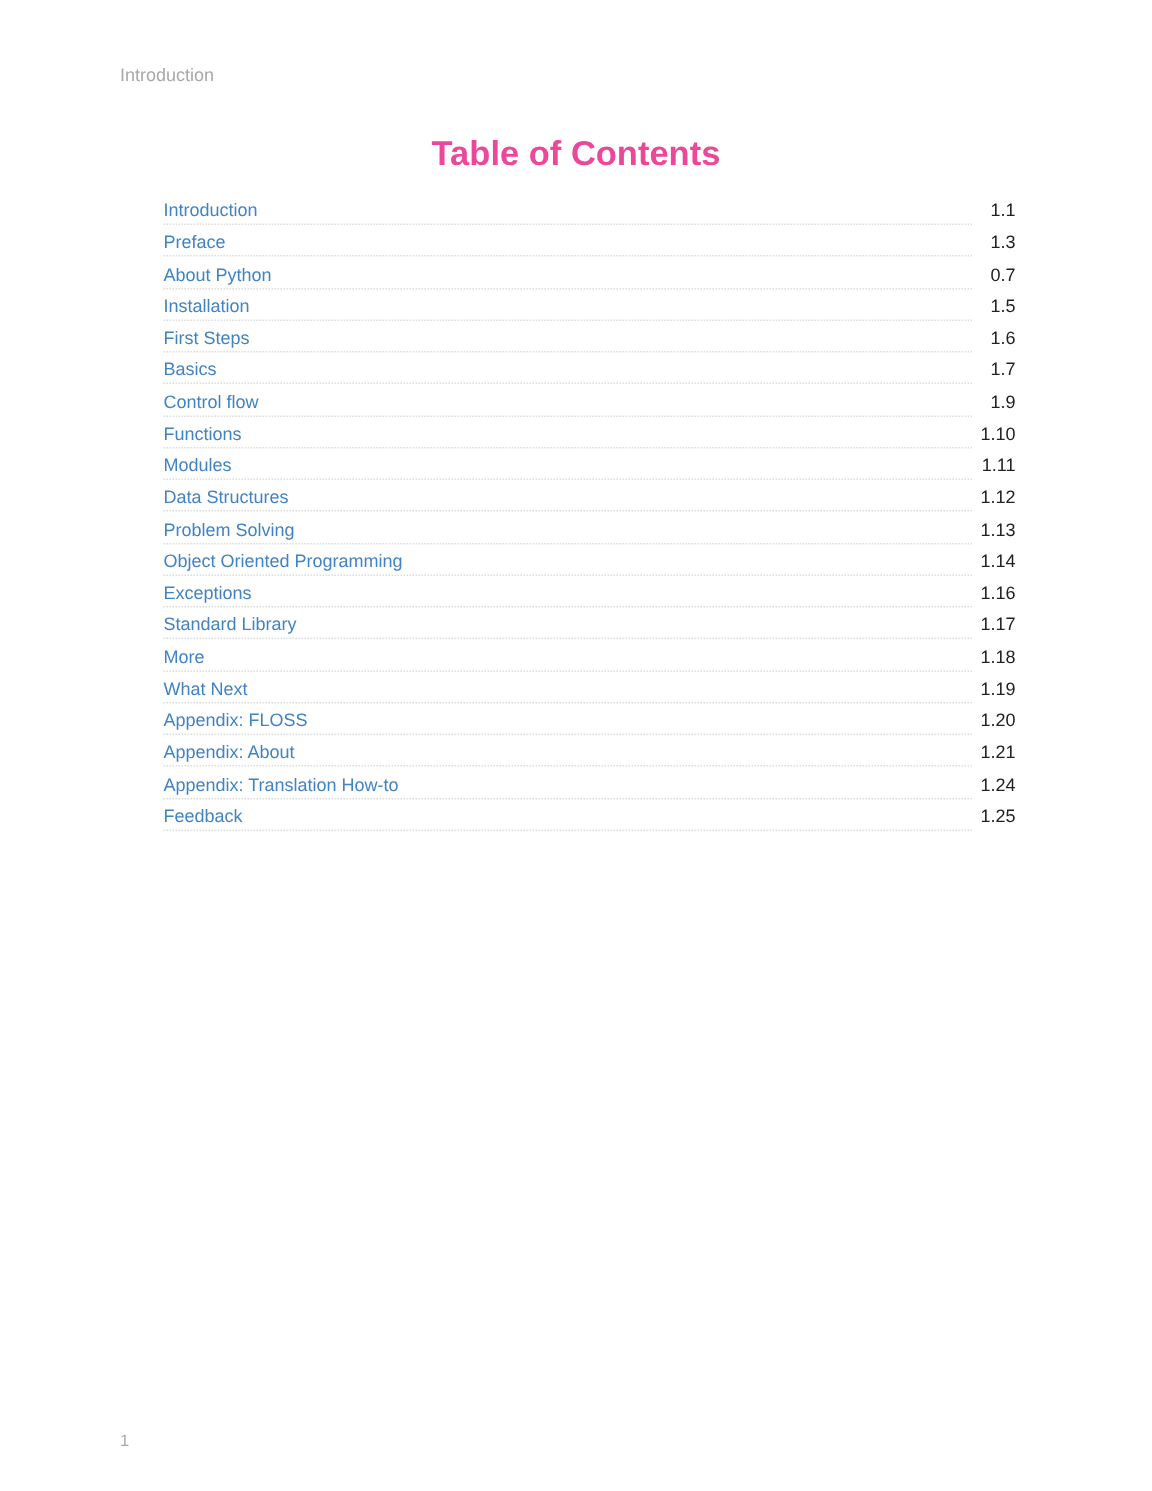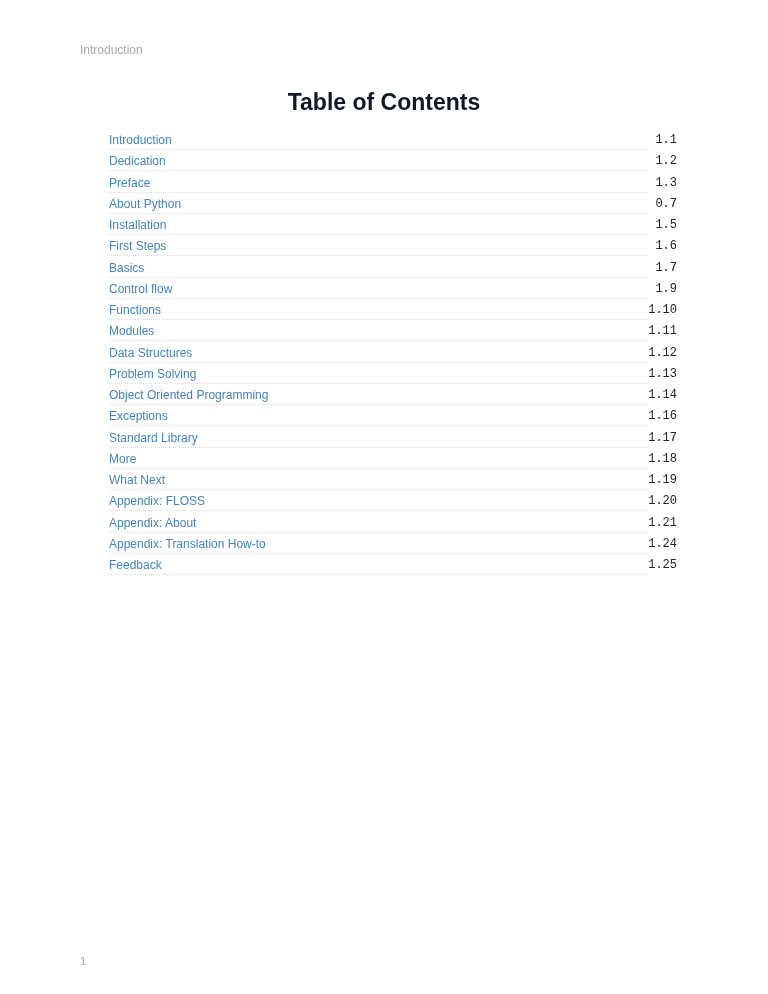--- a/index.html
+++ b/index.html
@@ -22,21 +22,21 @@
       color: #a8a8a8;
     }
     .toc-title {
       position: absolute;
       left: 0;
       width: 768px;
       top: 89px;
       text-align: center;
       font-size: 23px;
       font-weight: bold;
-      color: #0f172a;
+      color: #ec4899;
       margin: 0;
     }
     .toc-list {
       position: absolute;
       left: 109px;
       top: 130px;
       width: 568px;
       list-style: none;
       margin: 0;
       padding: 0;
@@ -65,21 +65,20 @@
       top: 19px;
       border-bottom: 1px dotted #dcdcdc;
     }
     .toc-page {
       position: absolute;
       right: 0;
       top: 0;
       font-size: 12px;
       line-height: 20px;
       color: #222222;
-      font-family: Liberation Mono, monospace;
     }
     .page-number {
       position: absolute;
       left: 80px;
       top: 955px;
       font-size: 11px;
       color: #a8a8a8;
     }
   </style>
 </head>
@@ -87,25 +86,20 @@
 
 <div class="running-header">Introduction</div>
 
 <h1 class="toc-title">Table of Contents</h1>
 
 <ul class="toc-list">
   <li class="toc-row">
       <a class="toc-link">Introduction</a>
       <span class="toc-rule"></span>
       <span class="toc-page">1.1</span>
-    </li>
-  <li class="toc-row">
-      <a class="toc-link">Dedication</a>
-      <span class="toc-rule"></span>
-      <span class="toc-page">1.2</span>
     </li>
   <li class="toc-row">
       <a class="toc-link">Preface</a>
       <span class="toc-rule"></span>
       <span class="toc-page">1.3</span>
     </li>
   <li class="toc-row">
       <a class="toc-link">About Python</a>
       <span class="toc-rule"></span>
       <span class="toc-page">0.7</span>

